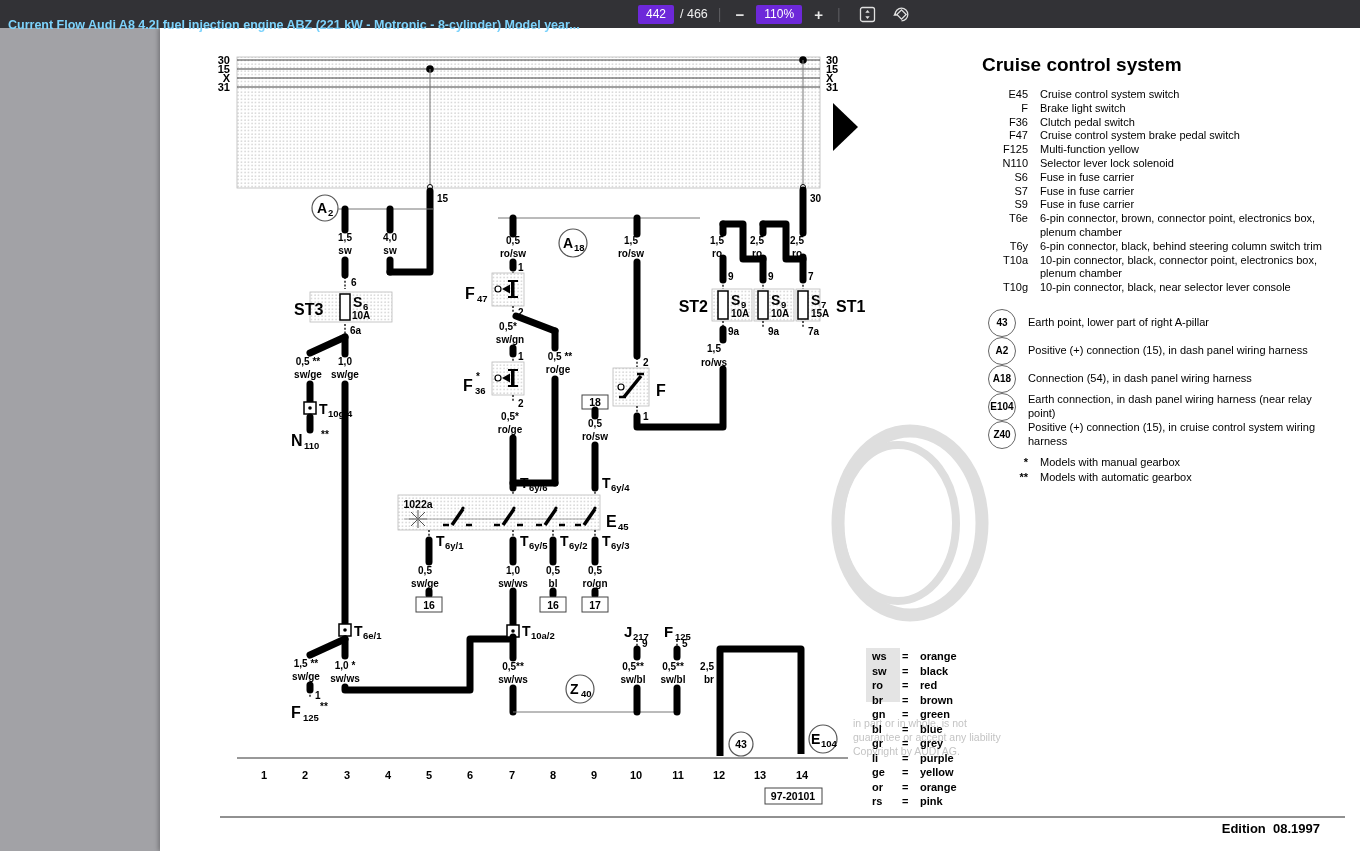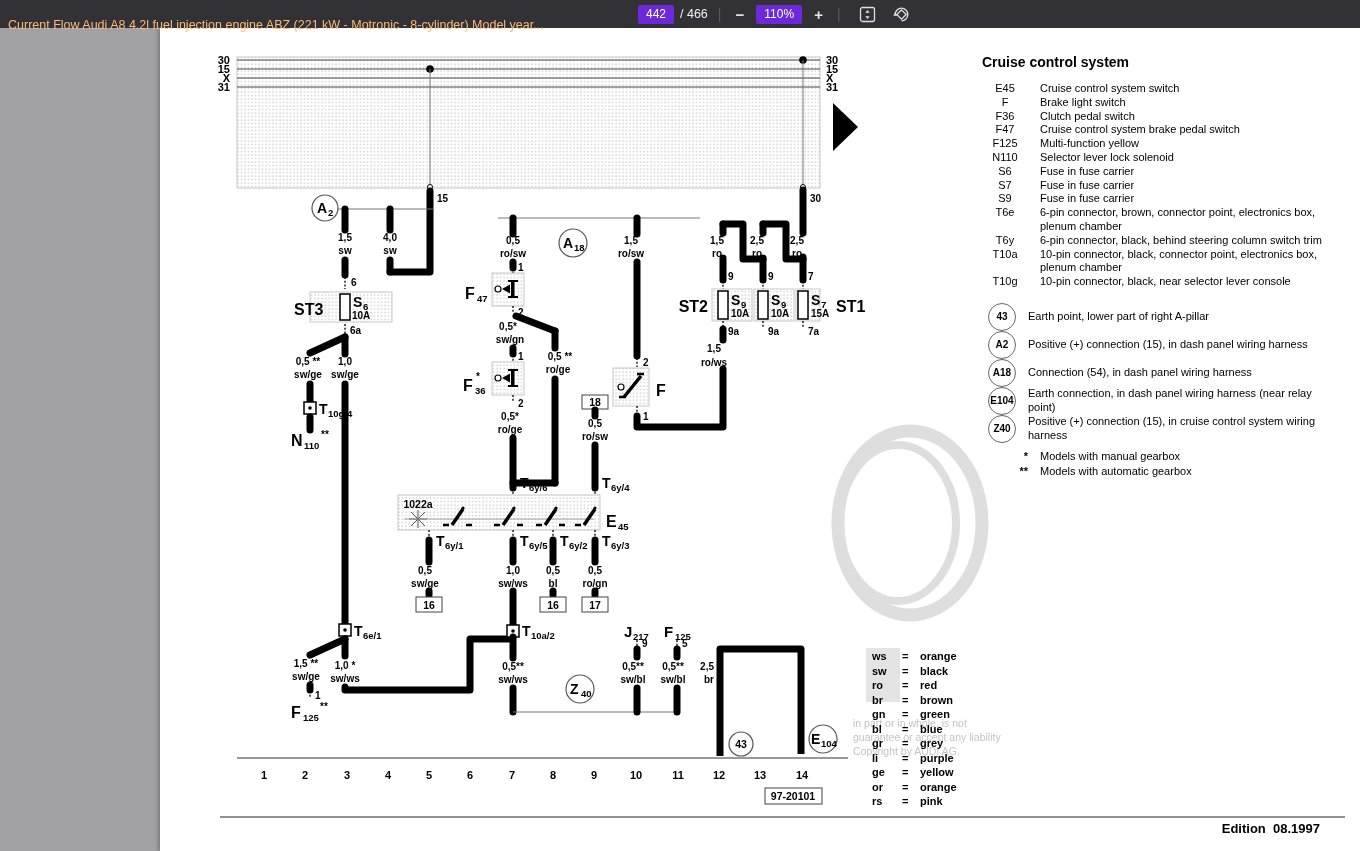--- a/index.html
+++ b/index.html
@@ -1,19 +1,19 @@
 <!DOCTYPE html>
 <html><head>
 <meta charset="utf-8">
 <style>
   html,body{margin:0;padding:0;}
   body{width:1360px;height:851px;background:#a2a2a6;font-family:"Liberation Sans",sans-serif;overflow:hidden;position:relative;}
   
   .toolbar{position:absolute;left:0;top:0;width:1360px;height:28px;background:#323236;display:flex;align-items:center;z-index:5;}
-  .tb-title{color:#fdba74;font-size:12.5px;font-weight:normal;margin-left:8px;white-space:nowrap;margin-top:22px;}
+  .tb-title{color:#7dd3fc;font-size:12.5px;font-weight:bold;margin-left:8px;white-space:nowrap;margin-top:22px;}
   .tb-controls{position:absolute;left:638px;top:0;height:28px;display:flex;align-items:center;color:#e8e8e8;}
   .tb-pagebox,.tb-zoombox{background:#6d28d9;color:#fff;font-size:12px;font-weight:normal;height:19px;display:flex;align-items:center;justify-content:center;border-radius:2px;}
   .tb-pagebox{width:36px;}
   .tb-zoombox{width:46px;margin:0 8px;}
   .tb-total{font-size:12.5px;margin-left:6px;color:#f0f0f0;}
   .tb-sep{color:#5a5a5e;margin:0 10px;font-size:14px;}
   .tb-btn{background:none;border:none;color:#e8e8e8;font-size:15px;font-weight:bold;cursor:pointer;padding:0 4px;font-family:"Liberation Sans",sans-serif;}
   .tb-icon{margin:0 8px;display:flex;align-items:center;cursor:pointer;}
   
   .page{position:absolute;left:160px;top:28px;width:1200px;height:823px;background:#ffffff;z-index:1;box-shadow:-2px 0 4px rgba(0,0,0,.25);padding-left:48px;}
@@ -39,23 +39,23 @@
   .busline{stroke:#444;stroke-width:1.1;}
   .tick{stroke:#000;stroke-width:1.3;stroke-dasharray:2,1.7;fill:none;}
   .hatch{fill:url(#dotp);stroke:#b9b9b9;stroke-width:0.8;}
   .node{fill:#fff;stroke:#555;stroke-width:1.2;}
   .sbox{fill:#fff;stroke:#444;stroke-width:1;}
   .conn{fill:#fff;stroke:#000;stroke-width:1.5;}
   .fuse{fill:#fff;stroke:#000;stroke-width:1.5;}
   .wm{stroke:#dedede;fill:none;}
   
   .legend{position:absolute;left:822px;top:26px;width:372px;z-index:3;color:#000;}
-  .lhead{font-size:14px;font-weight:bold;margin-bottom:12px;}
+  .lhead{font-size:19px;font-weight:bold;margin-bottom:12px;}
   .lrow{display:flex;font-size:11px;line-height:13.8px;}
-  .lcode{width:46px;text-align:center;margin-right:12px;flex:none;}
+  .lcode{width:46px;text-align:right;margin-right:12px;flex:none;}
   .ldesc{width:300px;}
   .crow{display:flex;align-items:center;font-size:11px;line-height:13.5px;}
   .ccirc{width:26px;height:26px;border:1.2px solid #666;border-radius:50%;display:flex;align-items:center;justify-content:center;font-weight:bold;font-size:10px;margin-left:6px;margin-right:12px;flex:none;background:#fff;}
   .cdesc{width:300px;}
   .nrow{display:flex;font-size:11px;line-height:14px;margin-top:1px;}
   .nsym{width:46px;text-align:right;margin-right:12px;font-weight:bold;flex:none;}
   
   .colors{position:absolute;left:712px;top:622px;z-index:3;}
   .corow{display:flex;font-size:11px;font-weight:bold;height:14.5px;align-items:flex-start;}
   .cabbr{width:30px;}

